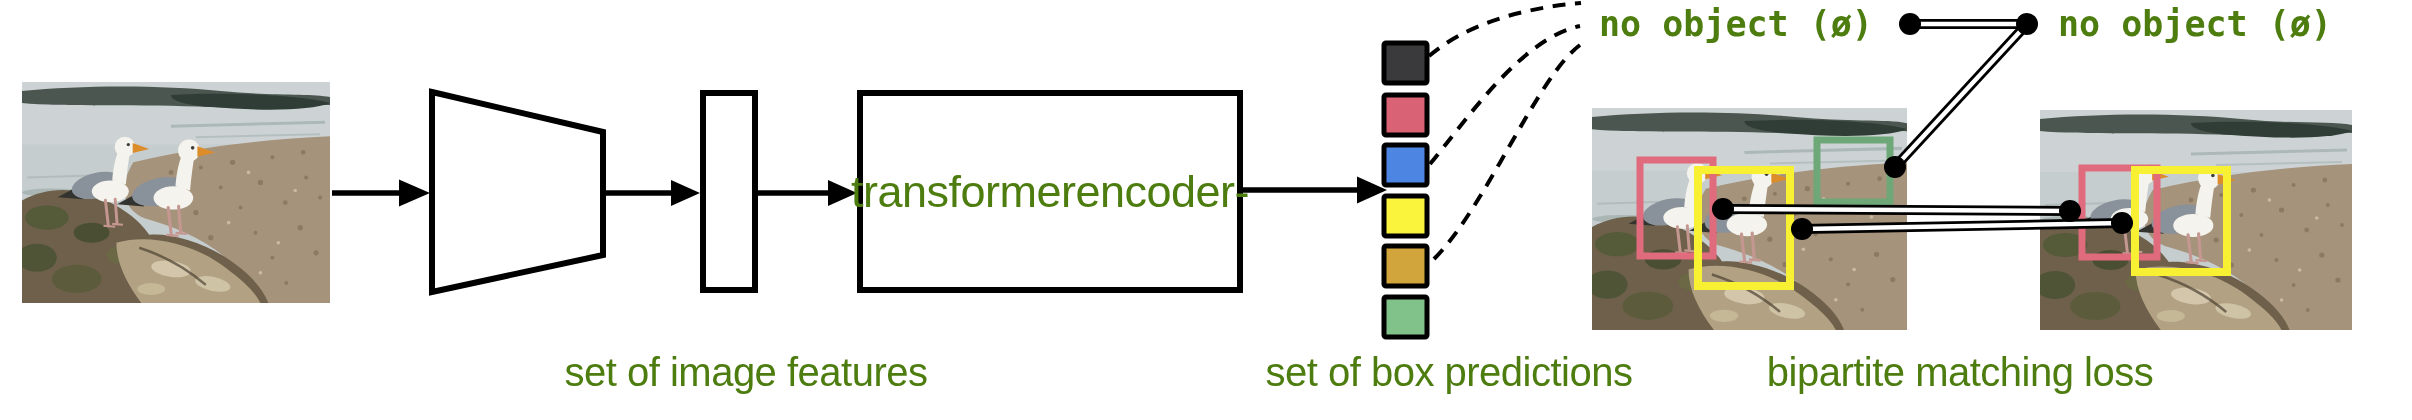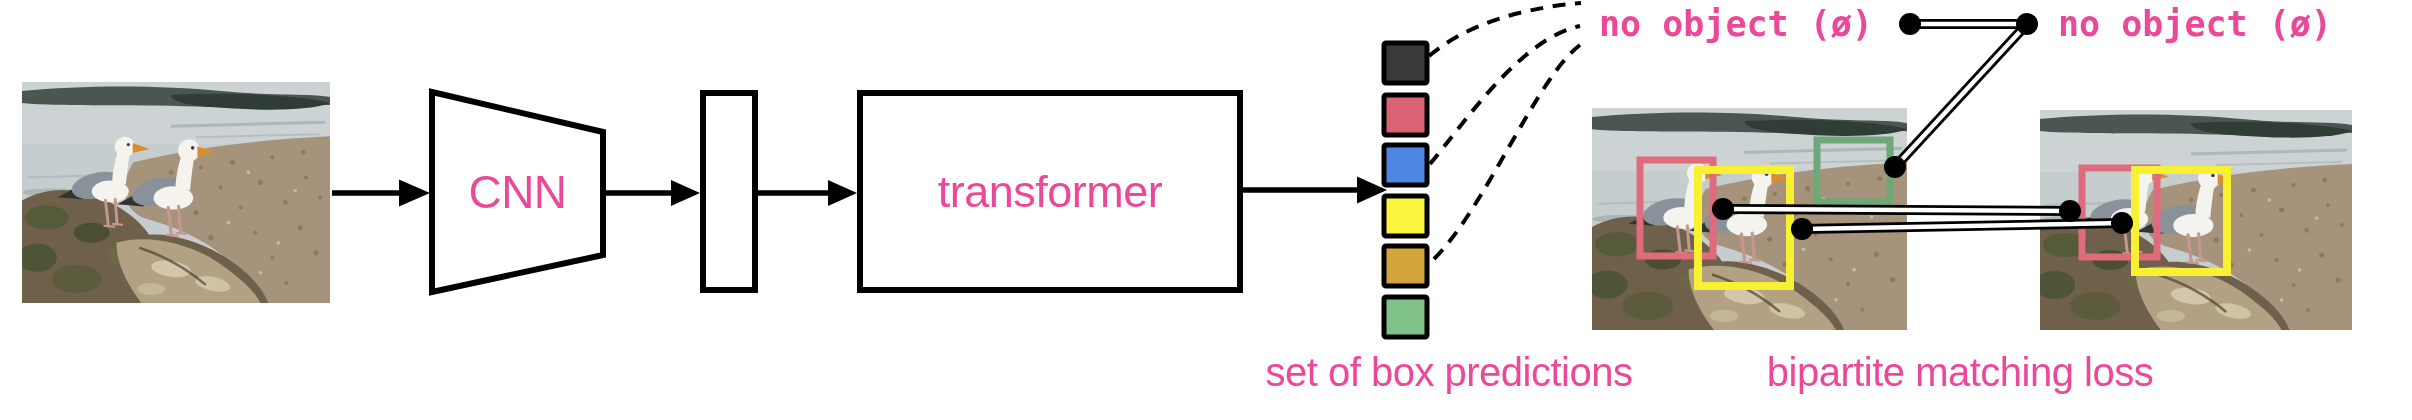--- a/index.html
+++ b/index.html
@@ -1,21 +1,21 @@
 <!DOCTYPE html>
 <html><head>
 <meta charset="utf-8">
 <style>
   html,body{margin:0;padding:0;background:#fff;}
   body{width:2412px;height:420px;font-family:"Liberation Sans",sans-serif;}
   .canvas{position:relative;width:2412px;height:420px;background:#fff;overflow:hidden;}
   .photo{position:absolute;z-index:1;}
   .photo svg{display:block;width:100%;height:100%;}
   .overlay{position:absolute;left:0;top:0;z-index:2;}
-  .txt{position:absolute;z-index:3;color:#ec4899;}
+  .txt{position:absolute;z-index:3;color:#4d7c0f;}
   .cnn-label{left:432px;top:93px;width:171px;height:198px;display:flex;align-items:center;justify-content:center;
     font-size:46px;letter-spacing:-0.5px;}
   .tx-label{left:860px;top:93px;width:380px;height:197px;display:flex;flex-direction:row;
     align-items:center;justify-content:center;font-size:45px;line-height:61px;letter-spacing:-0.5px;}
   .noobj{top:1px;font-family:"DejaVu Sans Mono",monospace;font-size:35px;font-weight:700;line-height:46px;white-space:nowrap;}
   .noobj.left{left:1599px;}
   .noobj.right{left:2058px;}
   .caption{top:349px;font-size:40px;line-height:46px;letter-spacing:-0.5px;white-space:nowrap;transform:translateX(-50%);}
   .cap-feat{left:746px;}
   .cap-pred{left:1449px;}
@@ -180,25 +180,26 @@
       <circle cx="1910" cy="24" r="11"></circle>
       <circle cx="2027" cy="24" r="11"></circle>
       <circle cx="1895" cy="167" r="11"></circle>
       <circle cx="1723" cy="209" r="11"></circle>
       <circle cx="1802" cy="229" r="11"></circle>
       <circle cx="2070" cy="211" r="11"></circle>
       <circle cx="2122" cy="223" r="11"></circle>
     </g>
   </svg>
 
-  <div class="txt cnn-label">CNN</div>
 
   <div class="txt tx-label">
     <span>transformer</span>
+    <span>encoder-</span>
   </div>
 
   <div class="txt noobj left">no object (ø)</div>
   <div class="txt noobj right">no object (ø)</div>
 
+  <div class="txt caption cap-feat">set of image features</div>
   <div class="txt caption cap-pred">set of box predictions</div>
   <div class="txt caption cap-loss">bipartite matching loss</div>
 
 </div>
 
 </body></html>

